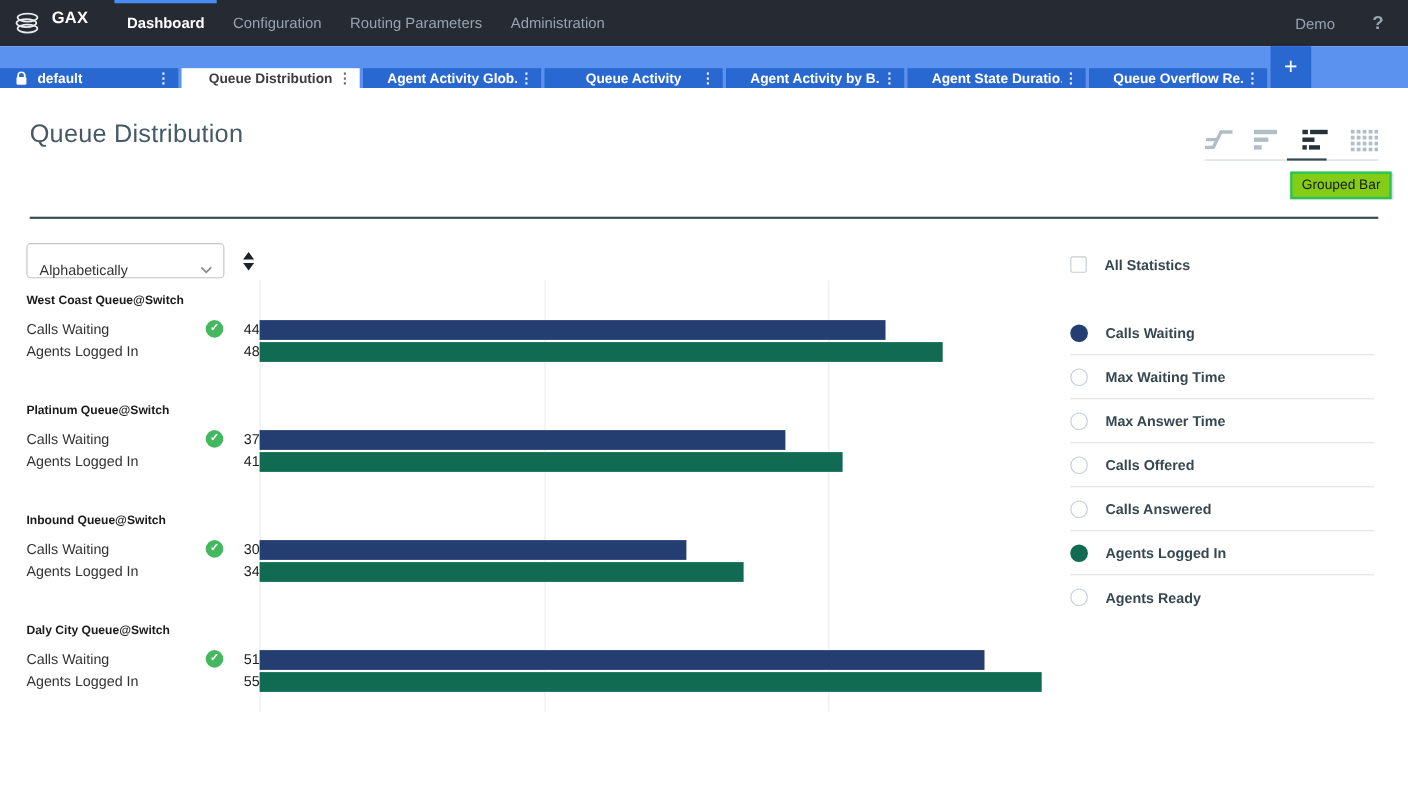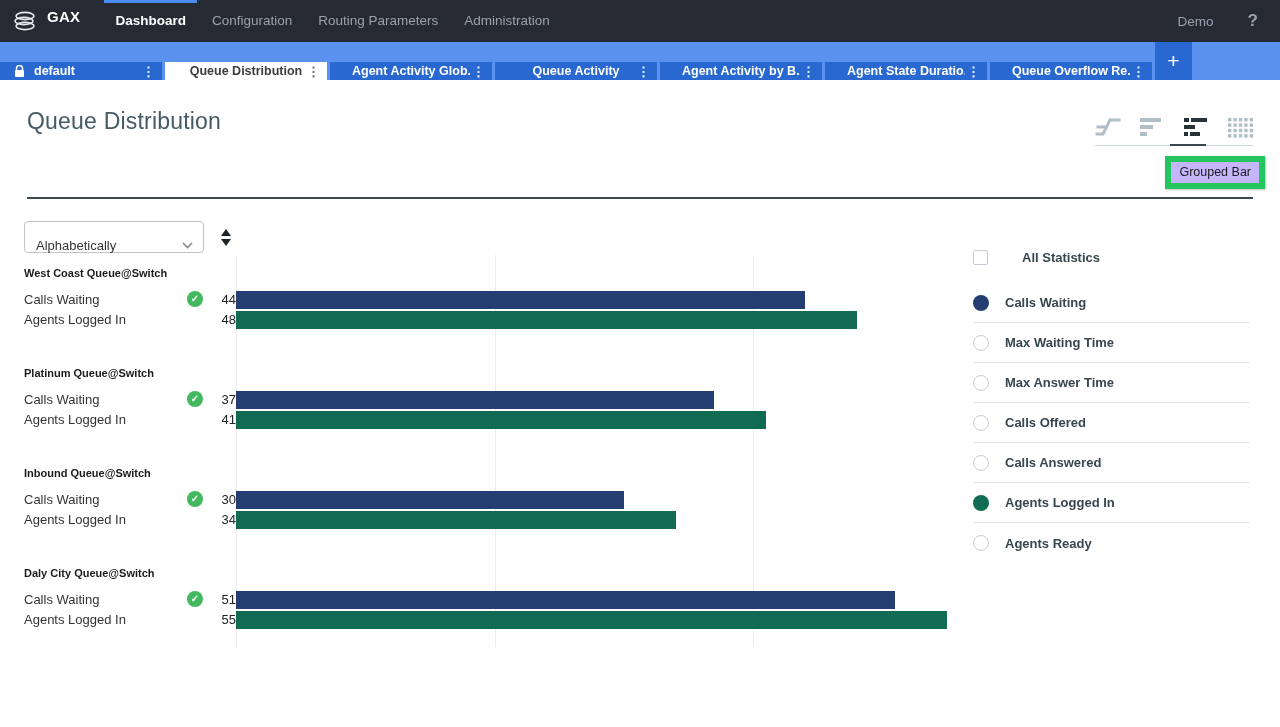--- a/index.html
+++ b/index.html
@@ -40,22 +40,22 @@
              cursor:pointer; }
 
   
   .header-row { position:relative; margin:28px 27px 0; height:62px; }
   .page-title { margin:0; font-size:23px; font-weight:500; color:#455a64; letter-spacing:.2px; }
   .charttype { position:absolute; right:0; top:8px; width:158px; }
   .ct-icons { display:flex; gap:14px; justify-content:space-between; }
   .ct-icon { width:26px; height:22px; cursor:pointer; }
   .ct-underline { position:relative; height:1px; background:#cfd8dc; margin-top:7px; }
   .ct-active-seg { position:absolute; top:-1px; height:2px; width:36px; background:#37474f; }
-  .tooltip { position:absolute; top:40px; right:-12px; background:#c4b5fd;
-             border:6px solid #22c55e; padding:3px 8px 4px; font-size:12.5px; color:#1a1a1a;
+  .tooltip { position:absolute; top:40px; right:-12px; background:#84cc16;
+             border:2px solid #22c55e; padding:3px 8px 4px; font-size:12.5px; color:#1a1a1a;
              white-space:nowrap; box-shadow:1px 1px 2px rgba(0,0,0,.25); }
   .separator { height:2px; background:#3d4b55; margin:27px 27px 0; }
 
   
   .toolbar { display:flex; align-items:center; gap:15px; margin:22px 27px 0 24px; }
   .select { width:180px; height:32px; border:1px solid #c4c4c4; border-radius:4px;
             background:#fff; display:flex; align-items:center; justify-content:space-between;
             padding:17px 10px 0 11px; font-size:13px; color:#333; cursor:pointer; }
   .select .chev { color:#8a8a8a; }
   .sort-btn { display:flex; flex-direction:column; gap:3px; cursor:pointer; padding:2px; }
@@ -82,21 +82,21 @@
   .qvalue { width:24px; text-align:right; color:#222; }
 
   
   .grid-wrap { position:absolute; left:0; top:-2px; width:100%; height:392px; }
   .grid-line { position:absolute; top:0; bottom:0; width:1px; background:#ececec; }
   .cgroup { height:100px; padding-top:34px; position:relative; }
   .bar { height:18px; }
   .bar + .bar { margin-top:2px; }
 
   
-  .stat-first { height:32px; display:flex; align-items:flex-end; gap:34px; margin-bottom:18px; }
+  .stat-first { height:32px; display:flex; align-items:flex-start; gap:16px; margin-bottom:18px; }
   .stat { height:40px; display:flex; align-items:center; gap:16px; border-bottom:1px solid #e2e2e2; }
   .stat:last-child { border-bottom:none; }
   .stat-label { font-size:13px; font-weight:bold; color:#37474f; }
   .checkbox { width:15px; height:15px; border:1px solid #c3ccd2; border-radius:2px; background:#fff;
               cursor:pointer; flex:none; }
   .radio { width:16px; height:16px; border:1px solid #c3ccd2; border-radius:50%; background:#fff;
            cursor:pointer; flex:none; }
   .radio.filled { border:none; }
 </style>
 </head>

